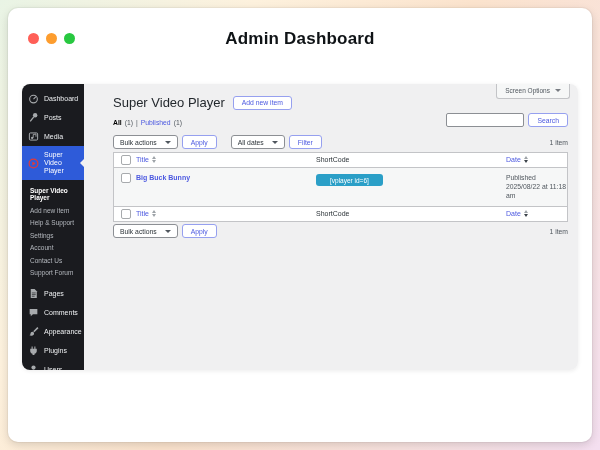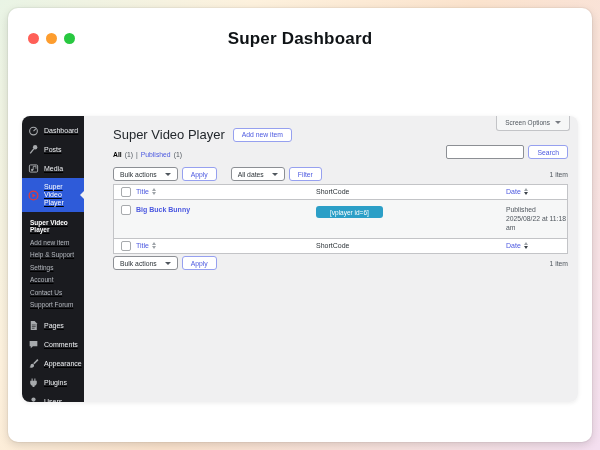--- a/index.html
+++ b/index.html
@@ -17,23 +17,23 @@
   .titlebar{position:relative;height:46px;}
   .lights{position:absolute;left:20px;top:25px;display:flex;gap:7px;}
   .light{width:11px;height:11px;border-radius:50%;}
   .light.red{background:#ff5f57;}
   .light.yellow{background:#fd9d2e;}
   .light.green{background:#28c840;}
   .win-title{position:absolute;left:0;right:0;top:21px;text-align:center;
     font-size:17px;font-weight:700;color:#0f1316;letter-spacing:.2px;}
 
   
-  .panel{position:absolute;left:14px;top:108px;width:556px;height:286px;
+  .panel{position:absolute;left:14px;top:76px;width:556px;height:286px;
     border-radius:8px;overflow:hidden;display:flex;
-    box-shadow:0 1px 4px rgba(0,0,0,.08);text-decoration:underline;}
+    box-shadow:0 1px 4px rgba(0,0,0,.08);}
 
   
   .sidebar{width:62px;background:#1a1b1f;flex:0 0 62px;padding-top:5px;
     display:flex;flex-direction:column;}
   .nav-item{display:flex;align-items:center;gap:5px;padding:4px 6px;
     color:#eef0f2;font-size:7px;font-weight:500;line-height:8px;cursor:default;}
   .nav-item .nico{width:11px;height:11px;flex:0 0 11px;display:flex;align-items:center;justify-content:center;}
   .nav-item svg{display:block;}
   .nav-item.sel{background:#2e5bd9;color:#ffffff;position:relative;padding:5px 6px;}
   .nav-item.sel::after{content:"";position:absolute;right:0;top:50%;margin-top:-4px;
@@ -103,21 +103,21 @@
 <body>
 
 <div class="stage">
   <div class="window">
     <div class="titlebar">
       <div class="lights">
         <span class="light red"></span>
         <span class="light yellow"></span>
         <span class="light green"></span>
       </div>
-      <div class="win-title">Super Dashboard</div>
+      <div class="win-title">Admin Dashboard</div>
     </div>
 
     <div class="panel">
 
       <div class="sidebar">
         <div class="nav-item">
           <span class="nico">
             <svg width="11" height="11" viewBox="0 0 20 20">
                 <circle cx="10" cy="11" r="7" fill="none" stroke="#a7aaad" stroke-width="2"></circle>
                 <path d="M10 11 L14.5 6.5" stroke="#a7aaad" stroke-width="2" fill="none"></path>

